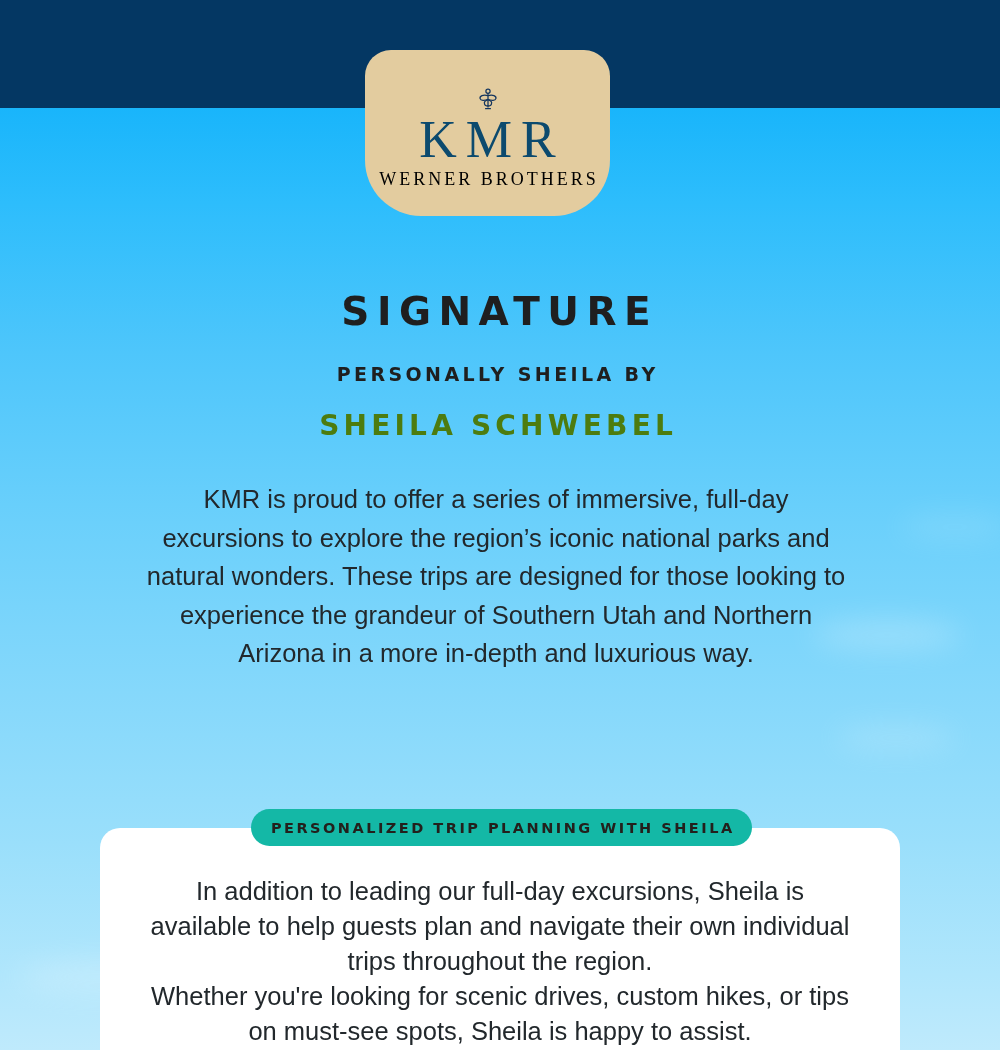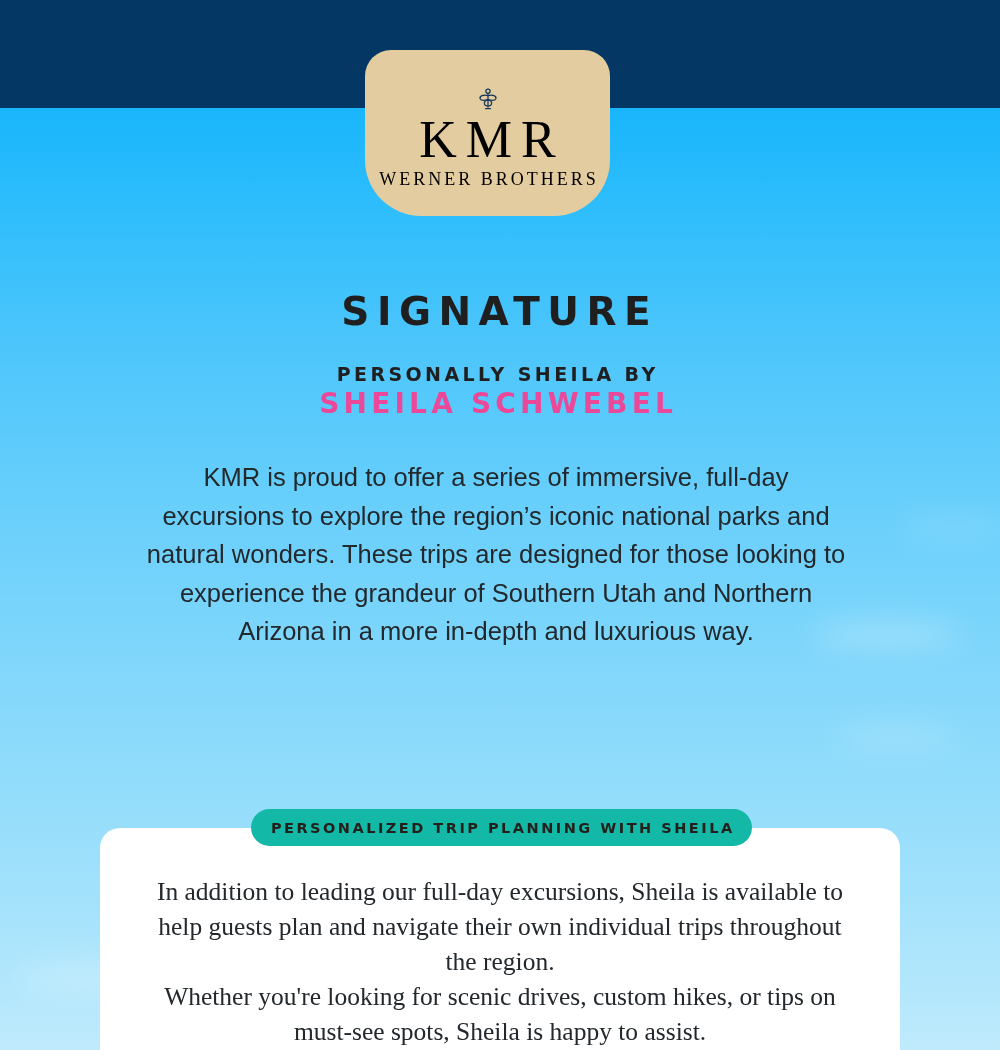--- a/index.html
+++ b/index.html
@@ -86,21 +86,21 @@
     width:26px;
     height:24px;
     display:block;
     margin-bottom:2px;
   }
 
   .logo-mark {
     font-family:"Liberation Serif", serif;
     font-size:52px;
     letter-spacing:9px;
-    color:#000000;
+    color:#0c4a6e;
     line-height:1;
     text-indent:9px;
     font-weight:400;
   }
 
   .logo-sub {
     font-family:"Liberation Serif", serif;
     font-size:18px;
     letter-spacing:3.0px;
     color:#000000;
@@ -137,22 +137,22 @@
     color:#1f1f1f;
     margin-top:24px;
     text-indent:3.4px;
   }
 
   .hero-name {
     font-family:"DejaVu Sans", sans-serif;
     font-weight:bold;
     font-size:28px;
     letter-spacing:4.2px;
-    color:#ec4899;
-    margin-top:2px;
+    color:#4d7c0f;
+    margin-top:24px;
     text-indent:4.2px;
     text-align:center;
   }
 
   .hero-body {
     font-family:"Liberation Sans", sans-serif;
     font-size:25.5px;
     line-height:38.5px;
     color:#22282c;
     margin-top:38px;
@@ -168,21 +168,21 @@
     top:828px;
     width:800px;
     height:250px;
     background:#ffffff;
     border-radius:20px 20px 0 0;
     z-index:6;
     padding-top:46px;
   }
 
   .card-body {
-    font-family:Liberation Serif, serif;
+    font-family:Liberation Sans, sans-serif;
     font-size:25.5px;
     line-height:35px;
     color:#22282c;
     text-align:center;
     width:700px;
     margin:0 auto;
   }
 
   .badge {
     position:absolute;

